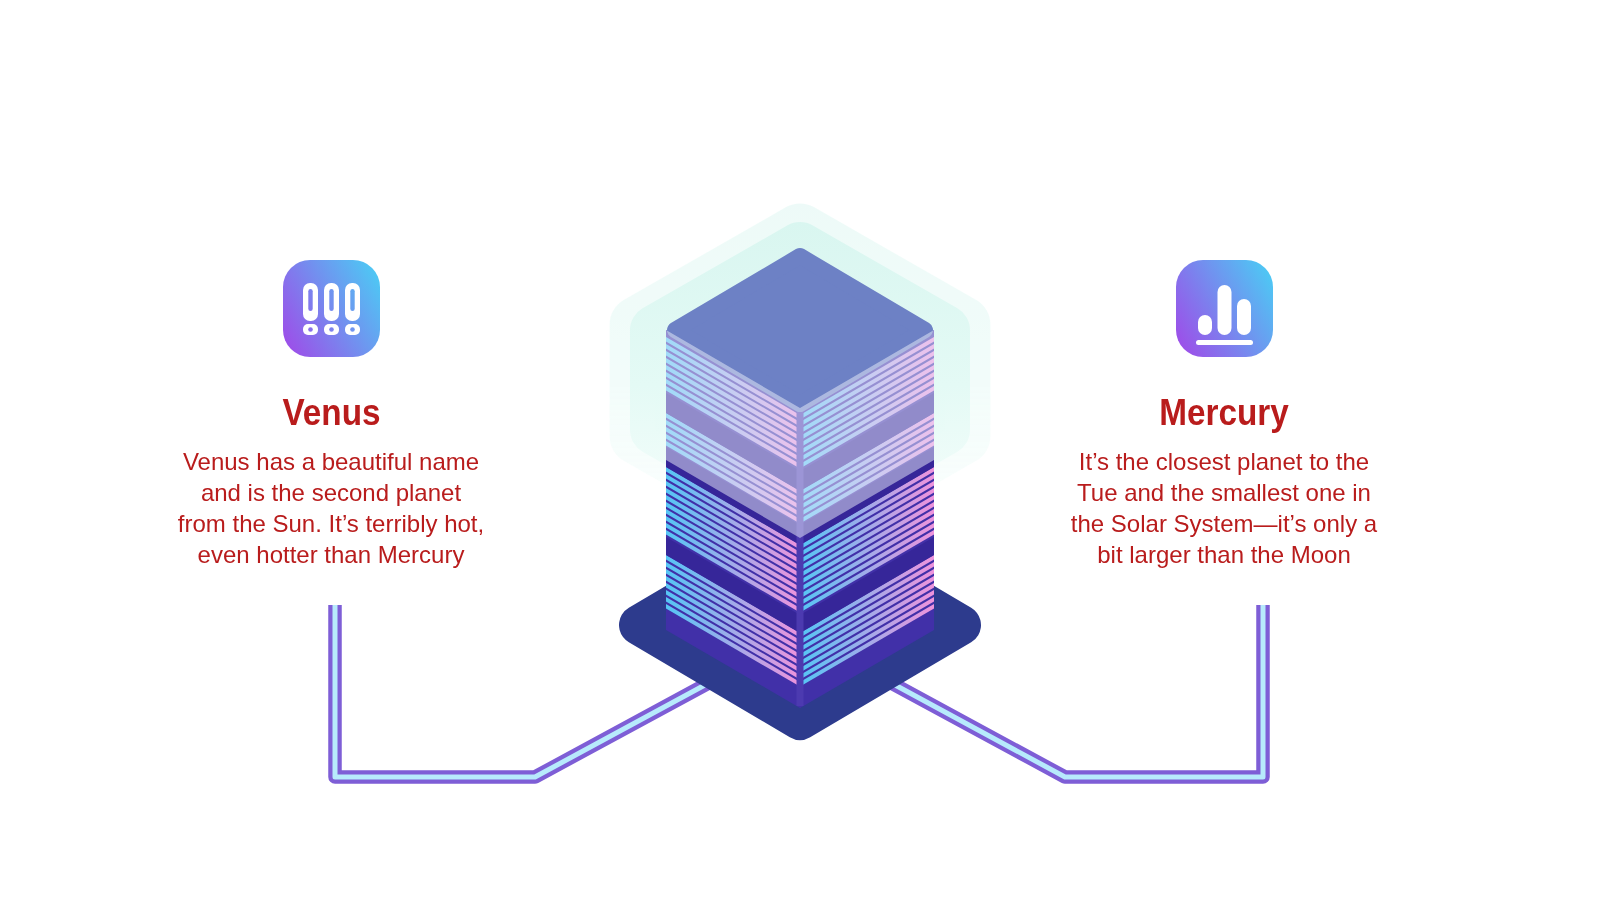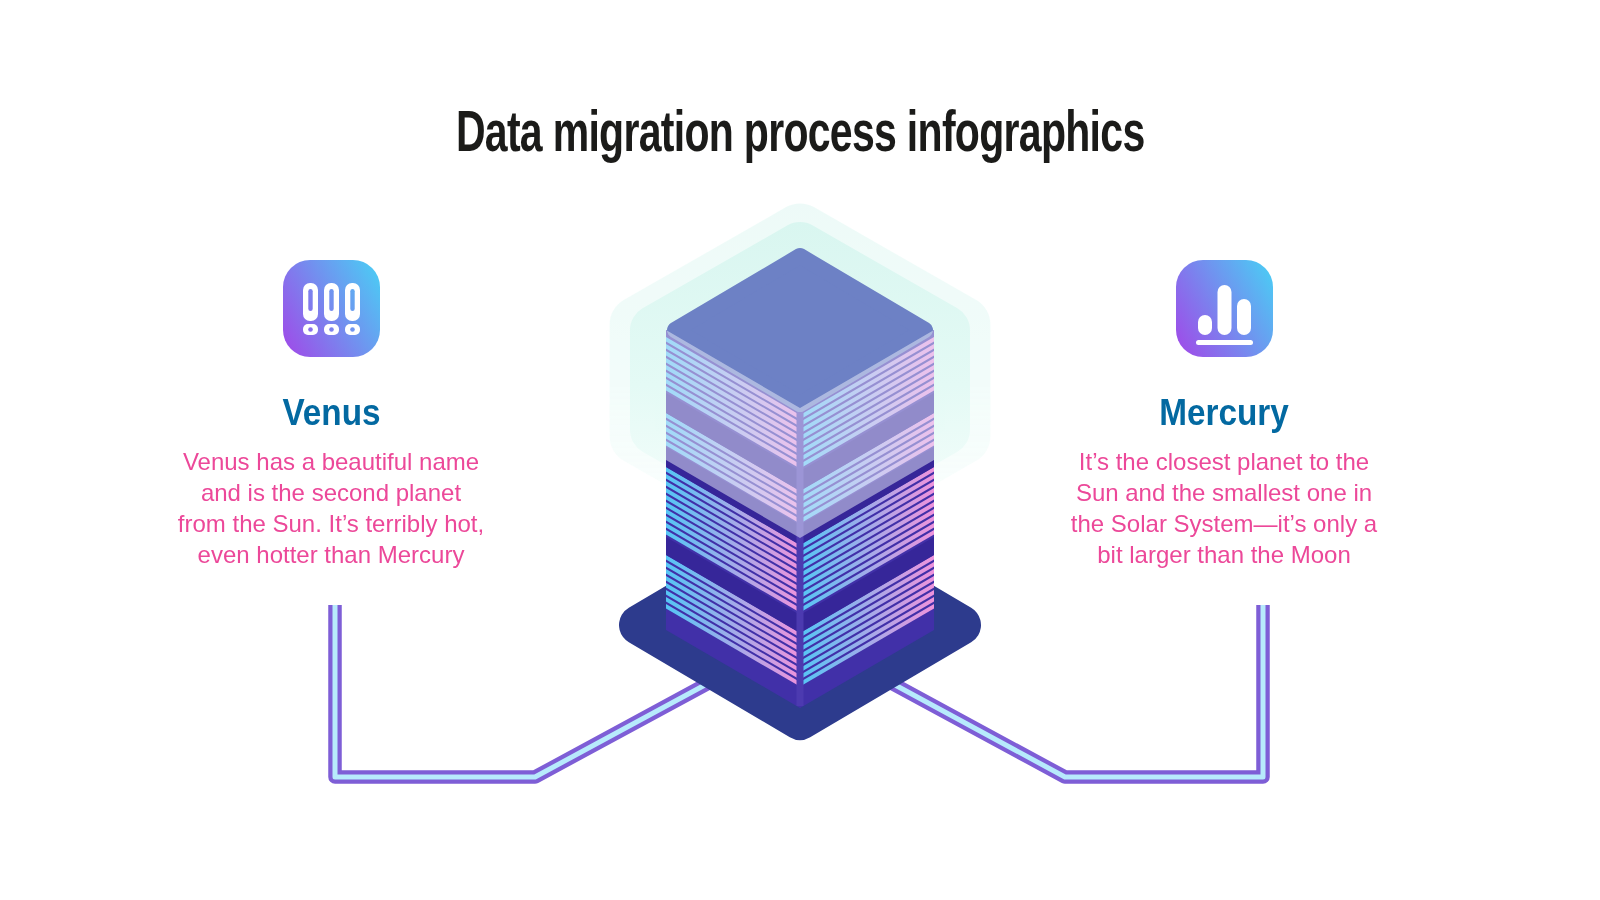--- a/index.html
+++ b/index.html
@@ -9,22 +9,22 @@
          font-size:57px;font-weight:bold;color:#1b1b19;line-height:62px;}
   .squeeze{display:inline-block;transform:scaleX(0.72);transform-origin:50% 50%;
            letter-spacing:-1px;white-space:nowrap;}
   .squeeze-h{display:inline-block;transform:scaleX(0.9);transform-origin:50% 50%;white-space:nowrap;}
   .illustration{position:absolute;left:0;top:0;width:1600px;height:900px;}
   .panel{position:absolute;width:400px;top:260px;text-align:center;}
   .panel-left{left:131px;}
   .panel-right{left:1024px;}
   .icon-tile{width:97px;height:97px;margin:0 auto;}
   .icon-tile svg{display:block;width:97px;height:97px;}
-  .panel h2{margin:36px 0 0 0;font-size:37px;line-height:40px;font-weight:bold;color:#0369a1;}
-  .panel p{margin:13px 0 0 0;font-size:24px;line-height:31px;color:#ec4899;white-space:pre-line;}
+  .panel h2{margin:36px 0 0 0;font-size:37px;line-height:40px;font-weight:bold;color:#b91c1c;}
+  .panel p{margin:13px 0 0 0;font-size:24px;line-height:31px;color:#b91c1c;white-space:pre-line;}
 </style>
 </head>
 <body>
 
 <div class="canvas">
 
   <svg class="illustration" viewBox="0 0 1600 900" xmlns="http://www.w3.org/2000/svg">
     <defs>
       <linearGradient id="hexG" gradientUnits="userSpaceOnUse" x1="800" y1="222" x2="800" y2="548">
         <stop offset="0" stop-color="#d9f6f0" stop-opacity="1"></stop>
@@ -112,23 +112,20 @@
       </g>
 
       <rect x="796.5" y="406" width="7" height="300" fill="#4c3ab0"></rect>
 
       <path d="M 800 256 L 925 330 L 800 404 L 675 330 Z" fill="#6d81c5" stroke="#6d81c5" stroke-width="16" stroke-linejoin="round"></path>
 
       <path d="M 666 330 L 800 408 L 934 330 L 934 460 L 800 538 L 666 460 Z" fill="#ecf0fc" fill-opacity="0.5"></path>
     </g>
   </svg>
 
-  <h1 class="title">
-    <span class="squeeze">Data migration process infographics</span>
-  </h1>
 
   <div class="panel panel-left">
     <div class="icon-tile">
       <svg viewBox="0 0 97 97" xmlns="http://www.w3.org/2000/svg">
         <defs>
           <linearGradient id="ig1" x1="0" y1="0.78" x2="1" y2="0.22">
             <stop offset="0" stop-color="#9b51e9"></stop>
               <stop offset="1" stop-color="#4fc6f4"></stop>
           </linearGradient>
           <mask id="bm">
@@ -175,18 +172,18 @@
           <rect x="41.5" y="25" width="14" height="50" rx="7"></rect>
           <rect x="61" y="39" width="14" height="36" rx="7"></rect>
           <rect x="20" y="80" width="57" height="5" rx="2.5"></rect>
         </g>
       </svg>
     </div>
     <h2>
       <span class="squeeze-h">Mercury</span>
     </h2>
     <p>It’s the closest planet to the
-Sun and the smallest one in
+Tue and the smallest one in
 the Solar System—it’s only a
 bit larger than the Moon</p>
   </div>
 
 </div>
 
 </body></html>

